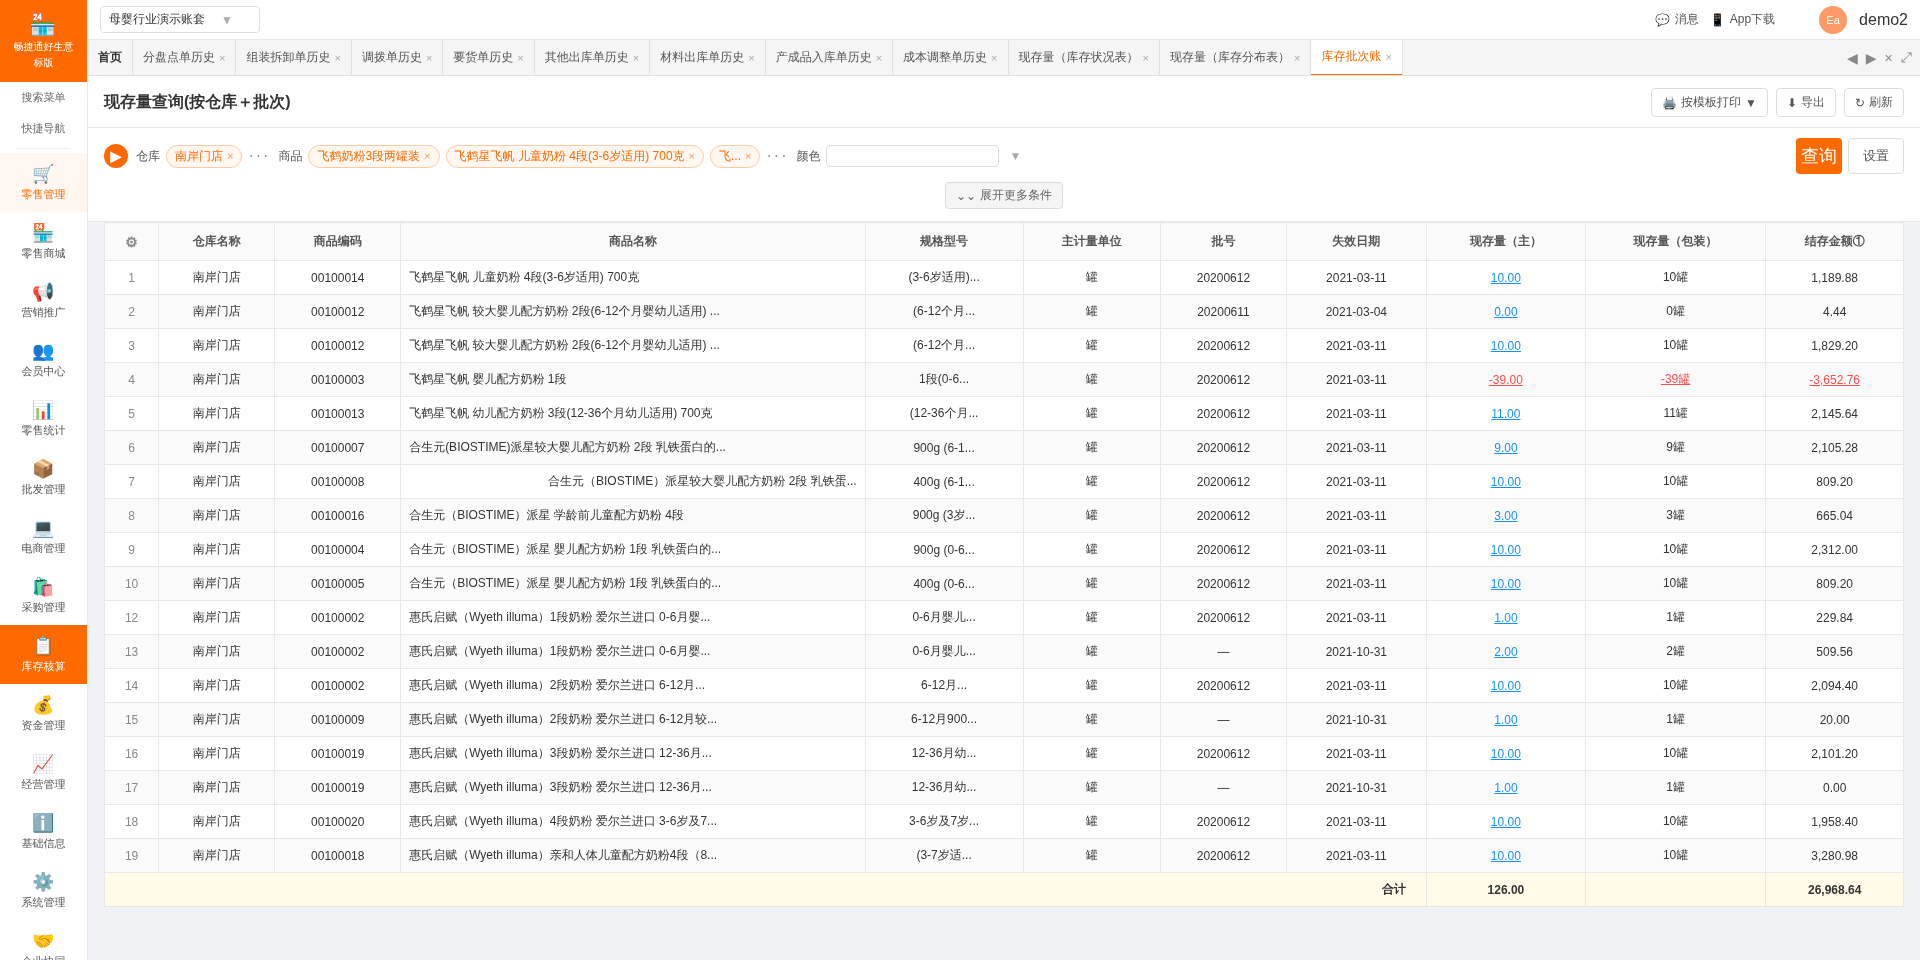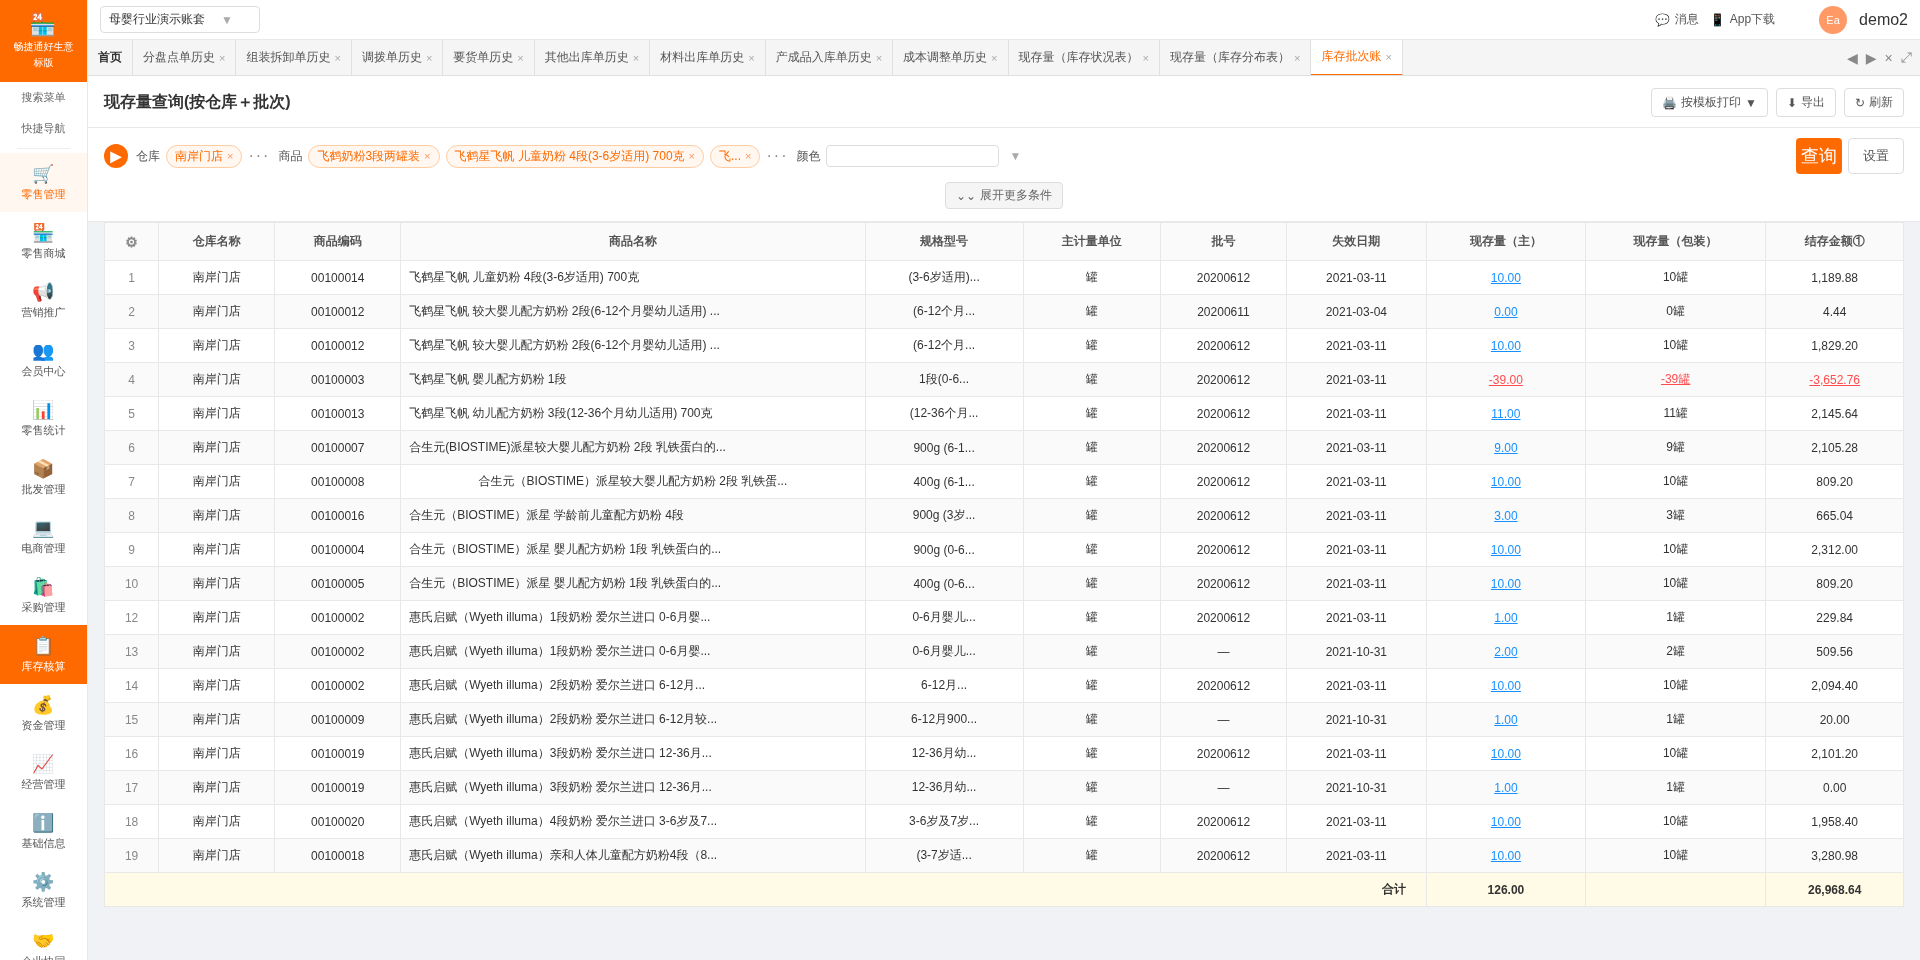--- a/index.html
+++ b/index.html
@@ -392,21 +392,21 @@
     <td>20200612</td>
     <td>2021-03-11</td>
     <td><span class="num-link">9.00</span></td>
     <td><span class="">9罐</span></td>
     <td class="">2,105.28</td>
   </tr>
             <tr>
     <td class="idx">7</td>
     <td>南岸门店</td>
     <td>00100008</td>
-    <td style="text-align:center; max-width:260px; overflow:hidden; text-overflow:ellipsis;">合生元（BIOSTIME）派星较大婴儿配方奶粉 2段 乳铁蛋...</td>
+    <td style="text-align:right; max-width:260px; overflow:hidden; text-overflow:ellipsis;">合生元（BIOSTIME）派星较大婴儿配方奶粉 2段 乳铁蛋...</td>
     <td>400g (6-1...</td>
     <td>罐</td>
     <td>20200612</td>
     <td>2021-03-11</td>
     <td><span class="num-link">10.00</span></td>
     <td><span class="">10罐</span></td>
     <td class="">809.20</td>
   </tr>
             <tr>
     <td class="idx">8</td>

